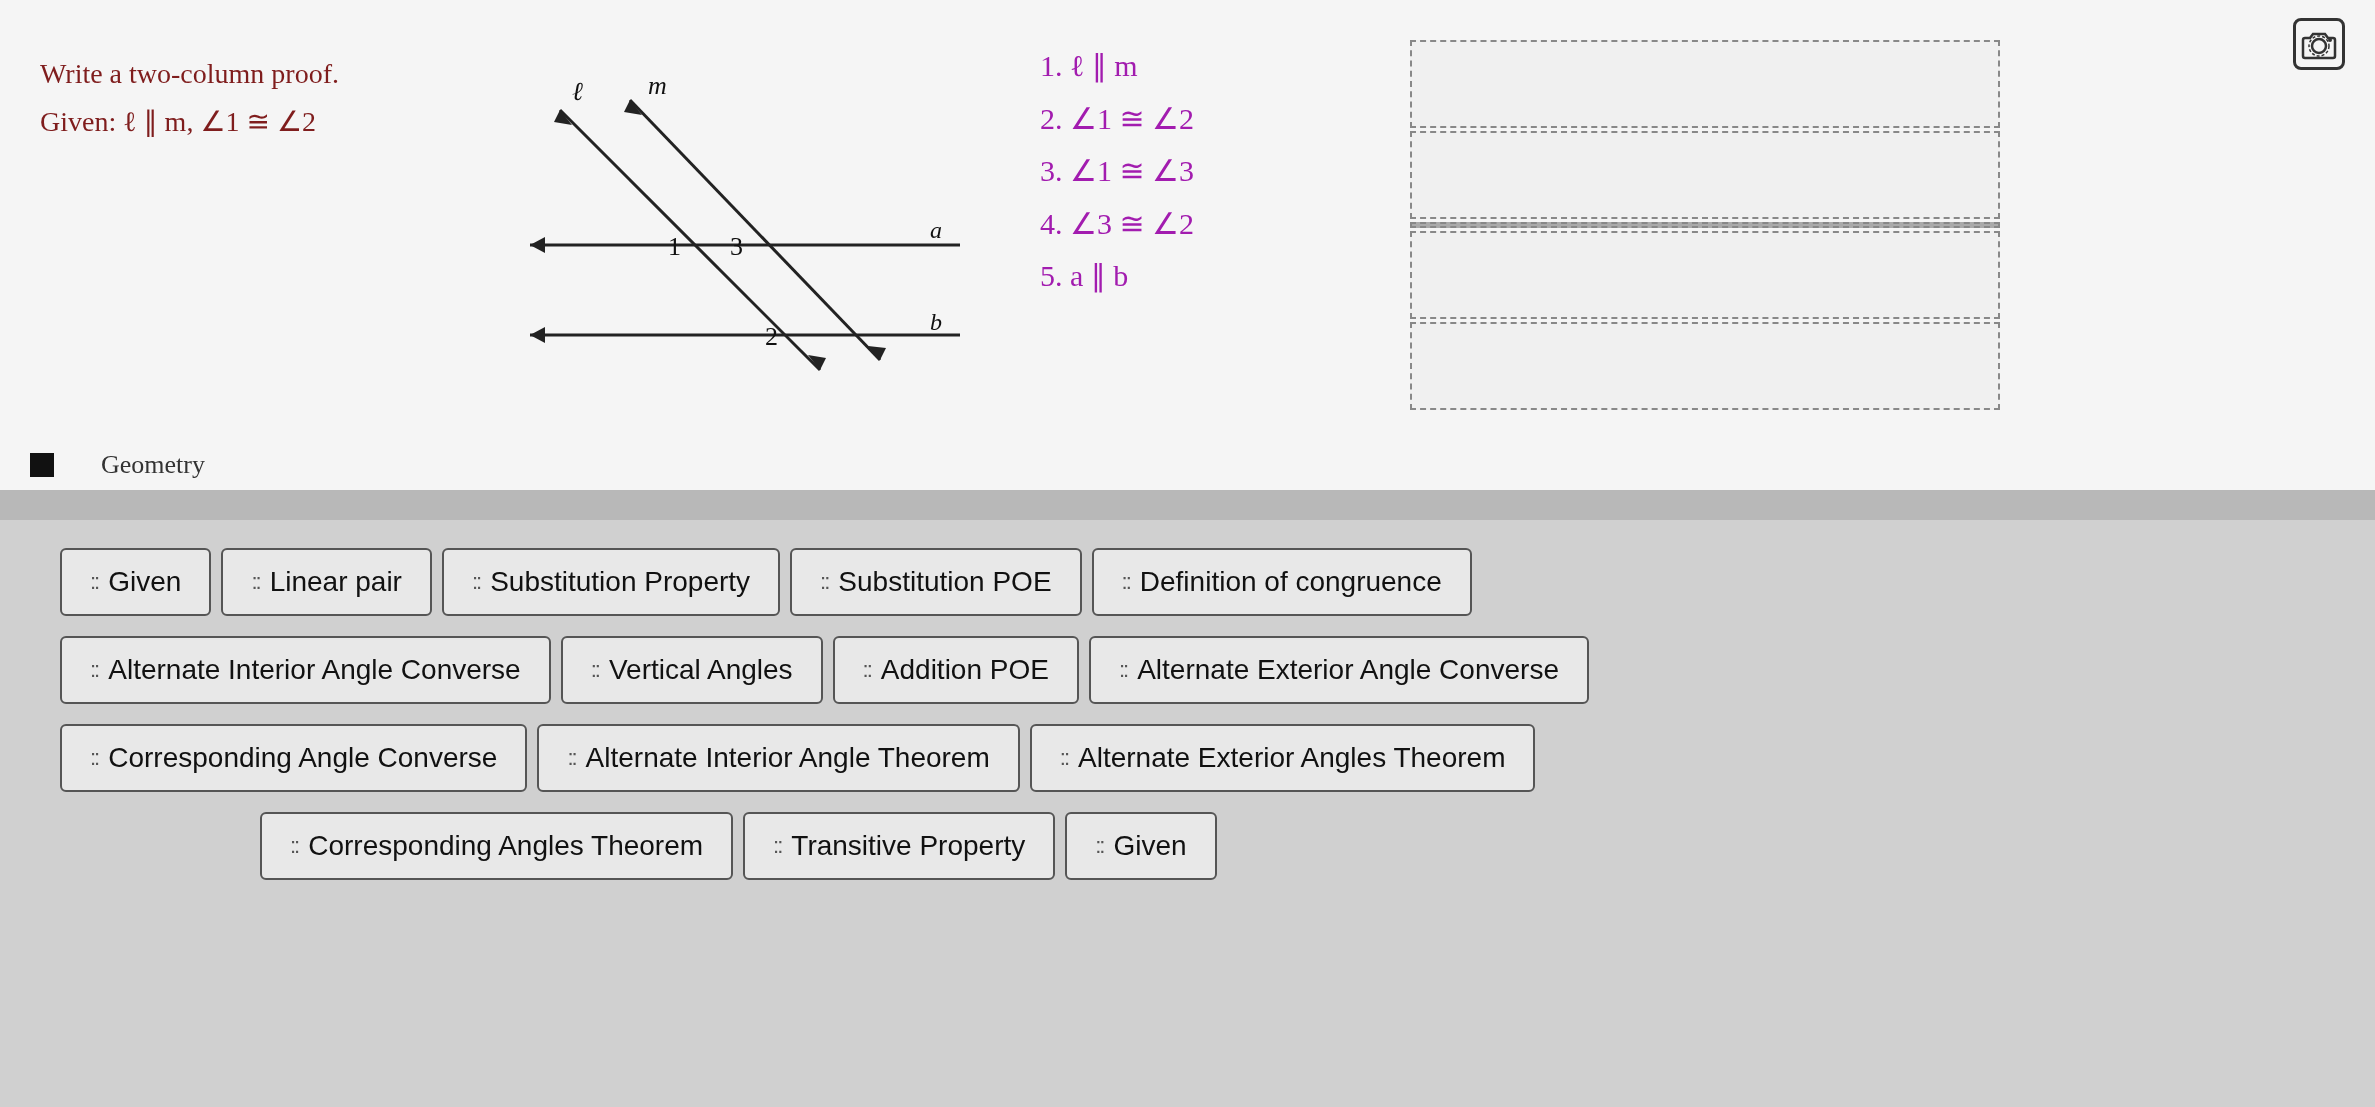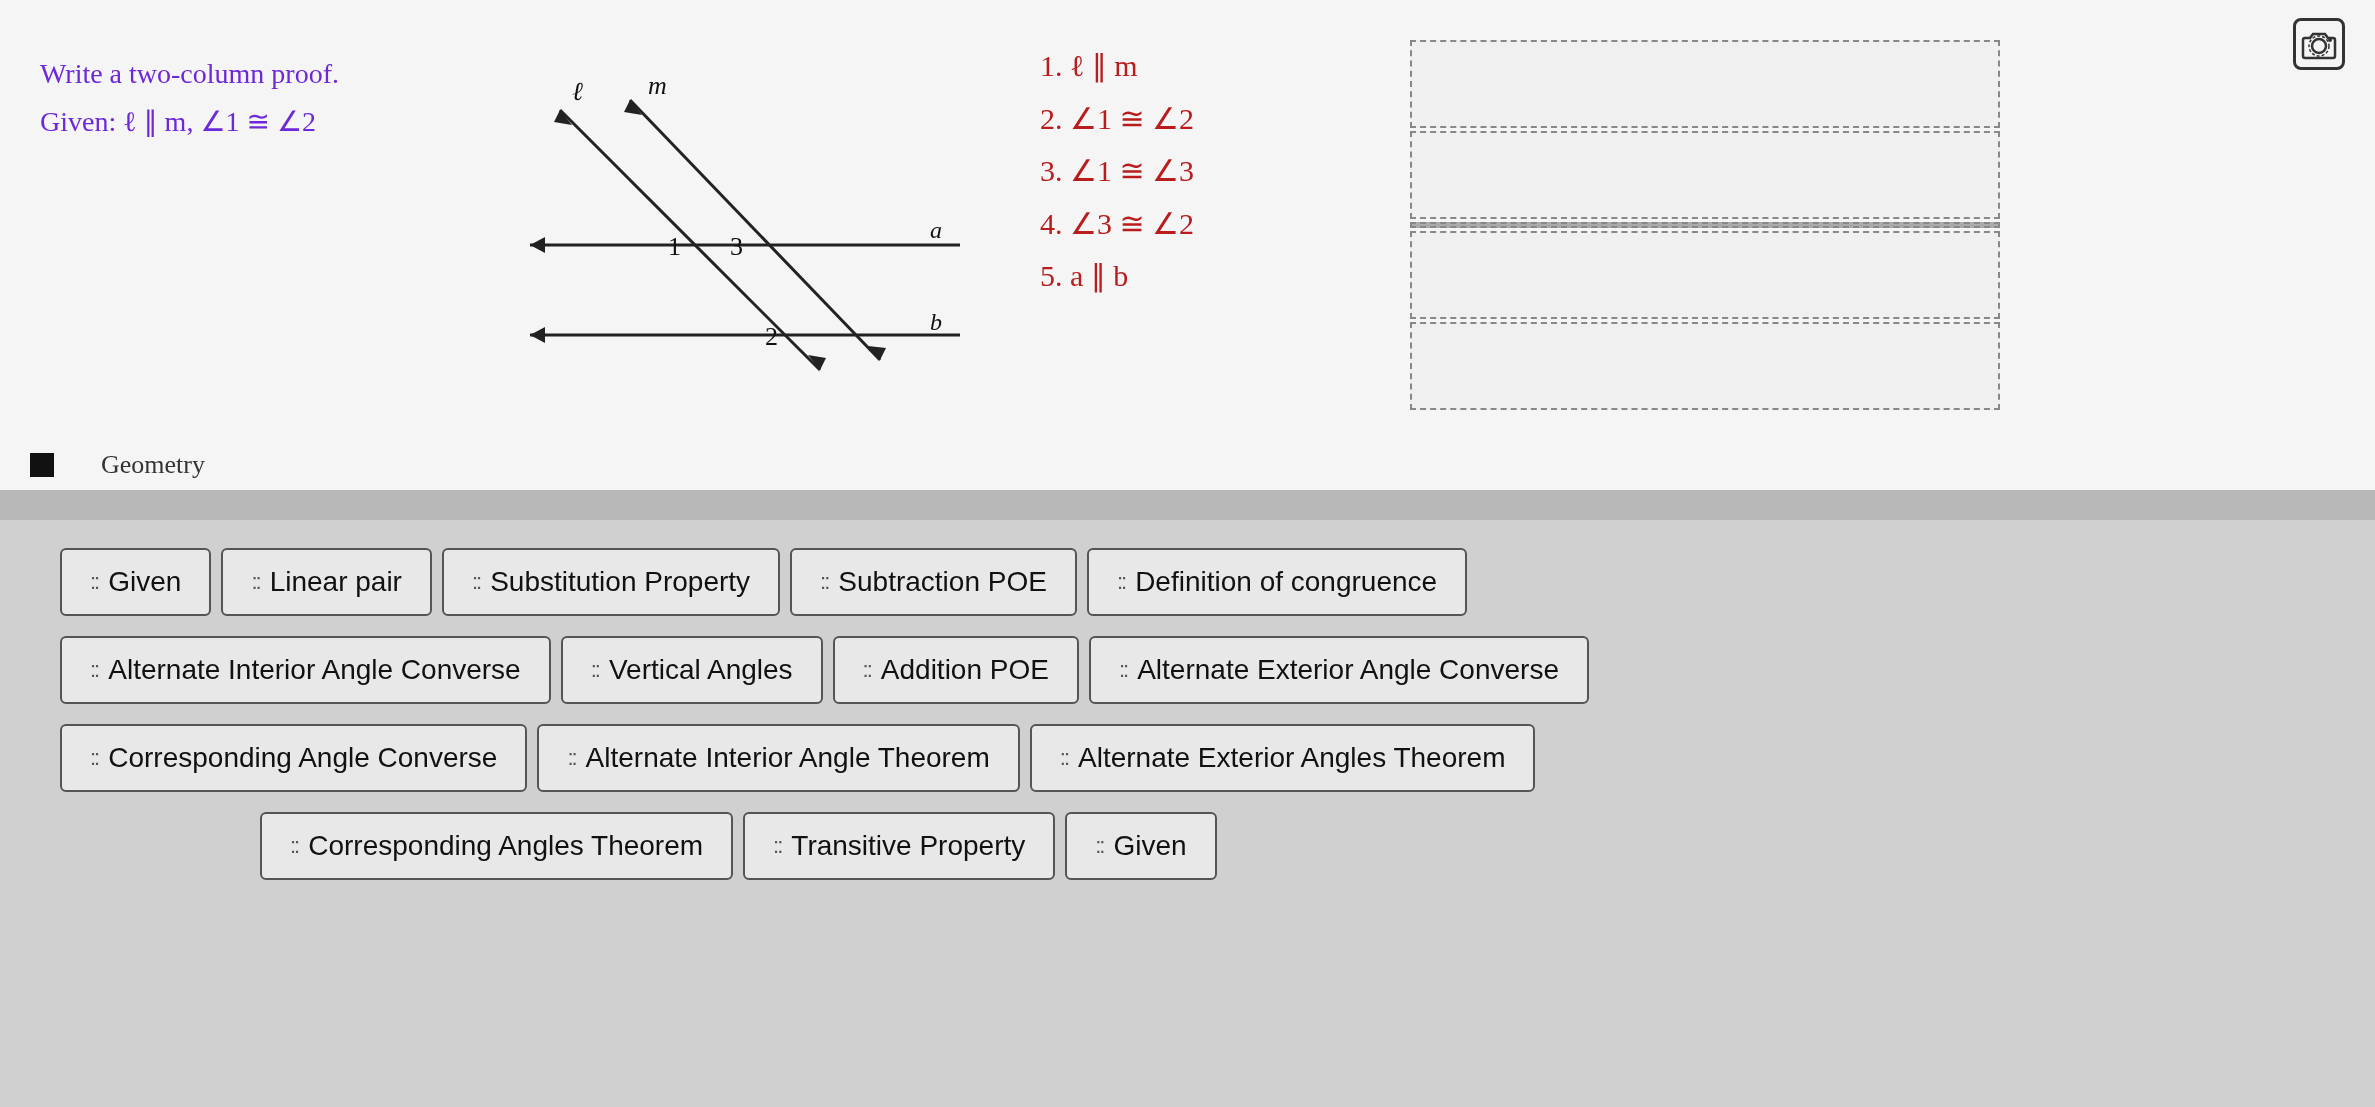--- a/index.html
+++ b/index.html
@@ -26,21 +26,21 @@
 
     
     .problem-text {
       flex: 0 0 400px;
       padding-top: 20px;
     }
 
     .problem-text p {
       font-size: 28px;
       line-height: 1.7;
-      color: #6d28d9;
+      color: #7f1d1d;
     }
 
     
     .diagram-area {
       flex: 0 0 520px;
       position: relative;
       height: 420px;
       margin-top: 10px;
       margin-left: 60px;
     }
@@ -208,21 +208,21 @@
 
       <text x="168" y="205" font-size="26" font-family="serif" fill="#111">1</text>
 
       <text x="230" y="205" font-size="26" font-family="serif" fill="#111">3</text>
 
       <text x="265" y="295" font-size="26" font-family="serif" fill="#111">2</text>
     </svg>
   </div>
 
   <div class="proof-steps">
-    <div style="font-family: 'Segoe Script', 'Comic Sans MS', cursive; font-size: 30px; line-height: 1.75; color: #b91c1c; white-space: pre;">1. ℓ ∥ m
+    <div style="font-family: 'Segoe Script', 'Comic Sans MS', cursive; font-size: 30px; line-height: 1.75; color: #a21caf; white-space: pre;">1. ℓ ∥ m
 2. ∠1 ≅ ∠2
 3. ∠1 ≅ ∠3
 4. ∠3 ≅ ∠2
 5. a ∥ b</div>
   </div>
 
   <div class="answer-boxes">
     <div style="border: 2.5px dashed #888; width: 590px; height: 88px; margin-bottom: 3px; background: #f0f0f0;"></div>
     <div style="border: 2.5px dashed #888; width: 590px; height: 88px; margin-bottom: 3px; background: #f0f0f0;"></div>
     <div style="border: 2.5px dashed #888; width: 590px; height: 6px; margin-bottom: 3px; background: #aaa;"></div>
@@ -261,21 +261,21 @@
     <div class="answer-chip">
       <span class="drag-icon">::</span>
       <span>Linear pair</span>
     </div>
     <div class="answer-chip">
       <span class="drag-icon">::</span>
       <span>Substitution Property</span>
     </div>
     <div class="answer-chip">
       <span class="drag-icon">::</span>
-      <span>Subtraction POE</span>
+      <span>Substitution POE</span>
     </div>
     <div class="answer-chip">
       <span class="drag-icon">::</span>
       <span>Definition of congruence</span>
     </div>
   </div>
 
   <div class="answer-row">
     <div class="answer-chip">
       <span class="drag-icon">::</span>

